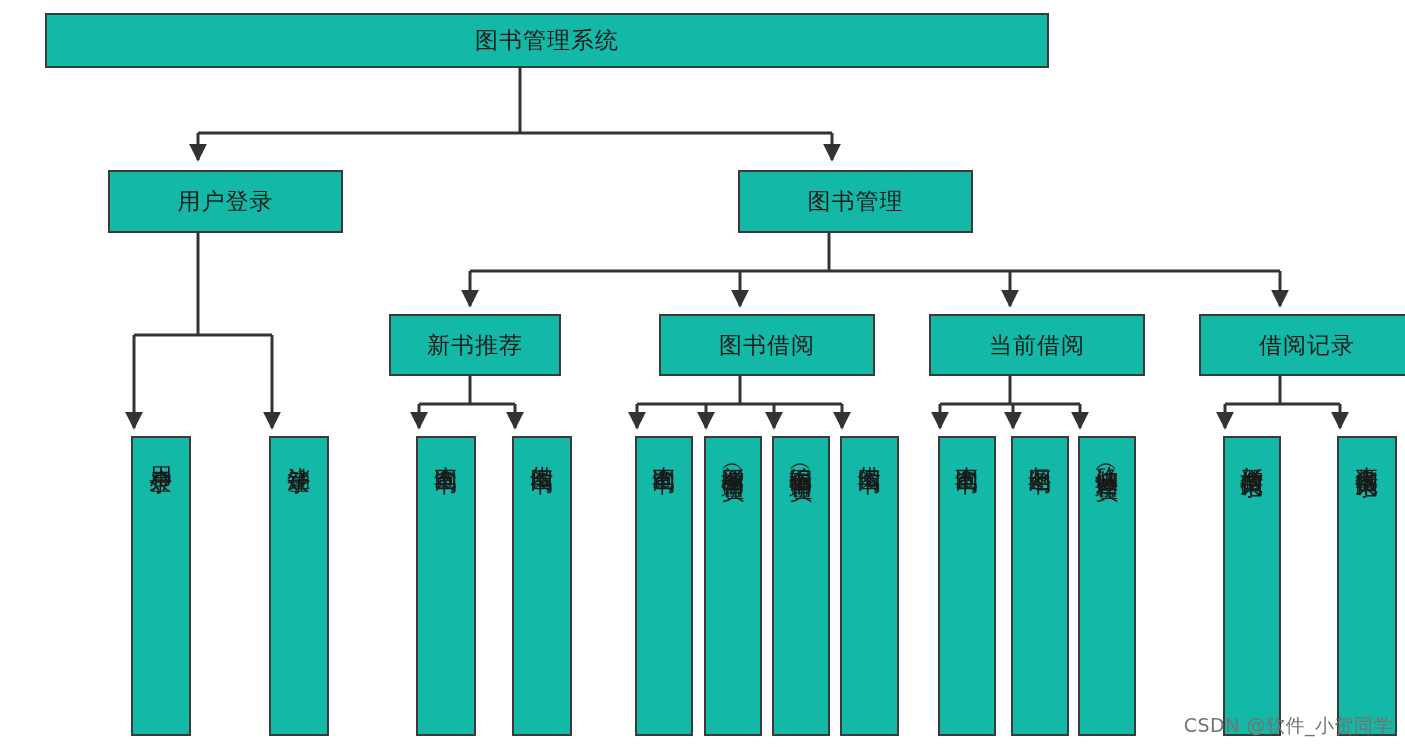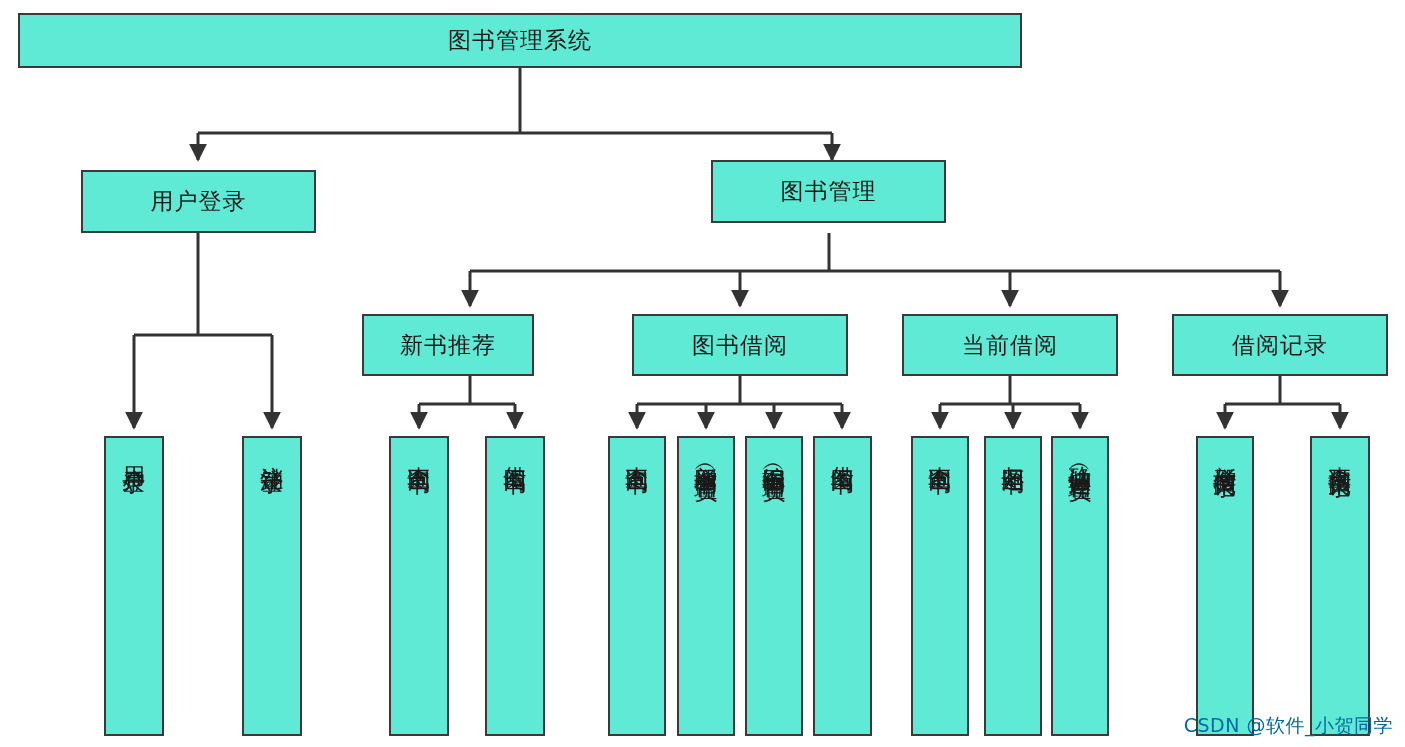--- a/index.html
+++ b/index.html
@@ -21,27 +21,28 @@
     position: absolute;
     left: 0;
     top: 0;
     width: 1405px;
     height: 747px;
     pointer-events: none;
   }
   .node {
     position: absolute;
     box-sizing: border-box;
-    background: #5eead4;
+    background: #14b8a6;
     border: 2.5px solid #3a3a3a;
     display: flex;
     align-items: center;
     justify-content: center;
     color: #1a1a1a;
     z-index: 2;
+    margin-left: 27px;
   }
   .node.horizontal {
     font-size: 23px;
     letter-spacing: 1px;
   }
   .node.vertical {
     align-items: flex-start;
     justify-content: center;
     padding-top: 10px;
   }
@@ -52,21 +53,21 @@
     line-height: 1.32;
     letter-spacing: 2px;
     white-space: nowrap;
     color: #1a1a1a;
   }
   #watermark {
     position: absolute;
     right: 12px;
     bottom: 8px;
     font-size: 19px;
-    color: #0369a1;
+    color: #737373;
     z-index: 5;
     white-space: nowrap;
     letter-spacing: 0.5px;
   }
 </style>
 </head>
 <body>
 
 <div id="canvas">
 
@@ -121,21 +122,21 @@
     </g>
   </svg>
 
   <div class="node horizontal" id="node-root" style="left: 18px; top: 13px; width: 1004px; height: 55px;">
     <span>图书管理系统</span>
   </div>
 
   <div class="node horizontal" id="node-l2-0" style="left: 81px; top: 170px; width: 235px; height: 63px;">
     <span>用户登录</span>
   </div>
-  <div class="node horizontal" id="node-l2-1" style="left: 711px; top: 160px; width: 235px; height: 63px;">
+  <div class="node horizontal" id="node-l2-1" style="left: 711px; top: 170px; width: 235px; height: 63px;">
     <span>图书管理</span>
   </div>
 
   <div class="node horizontal" id="node-l3-0" style="left: 362px; top: 314px; width: 172px; height: 62px;">
     <span>新书推荐</span>
   </div>
   <div class="node horizontal" id="node-l3-2" style="left: 902px; top: 314px; width: 216px; height: 62px;">
     <span>当前借阅</span>
   </div>
   <div class="node horizontal" id="node-l3-1" style="left: 632px; top: 314px; width: 216px; height: 62px;">

